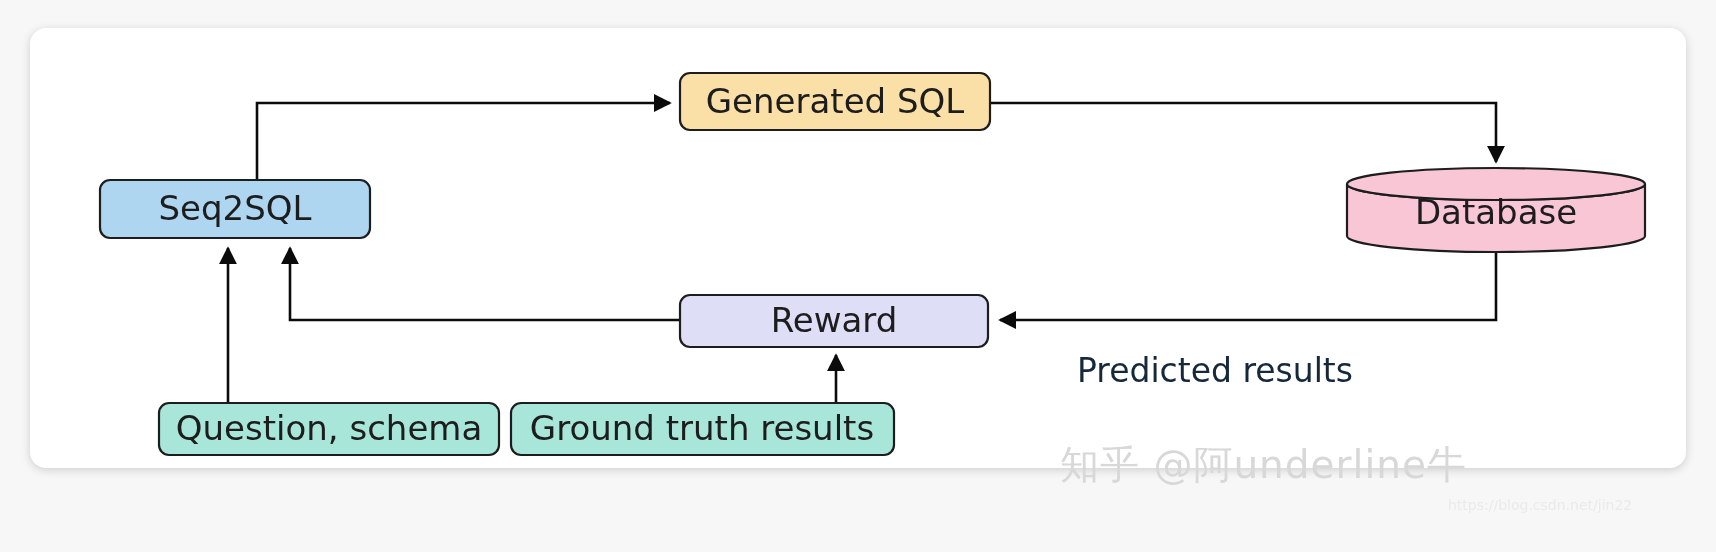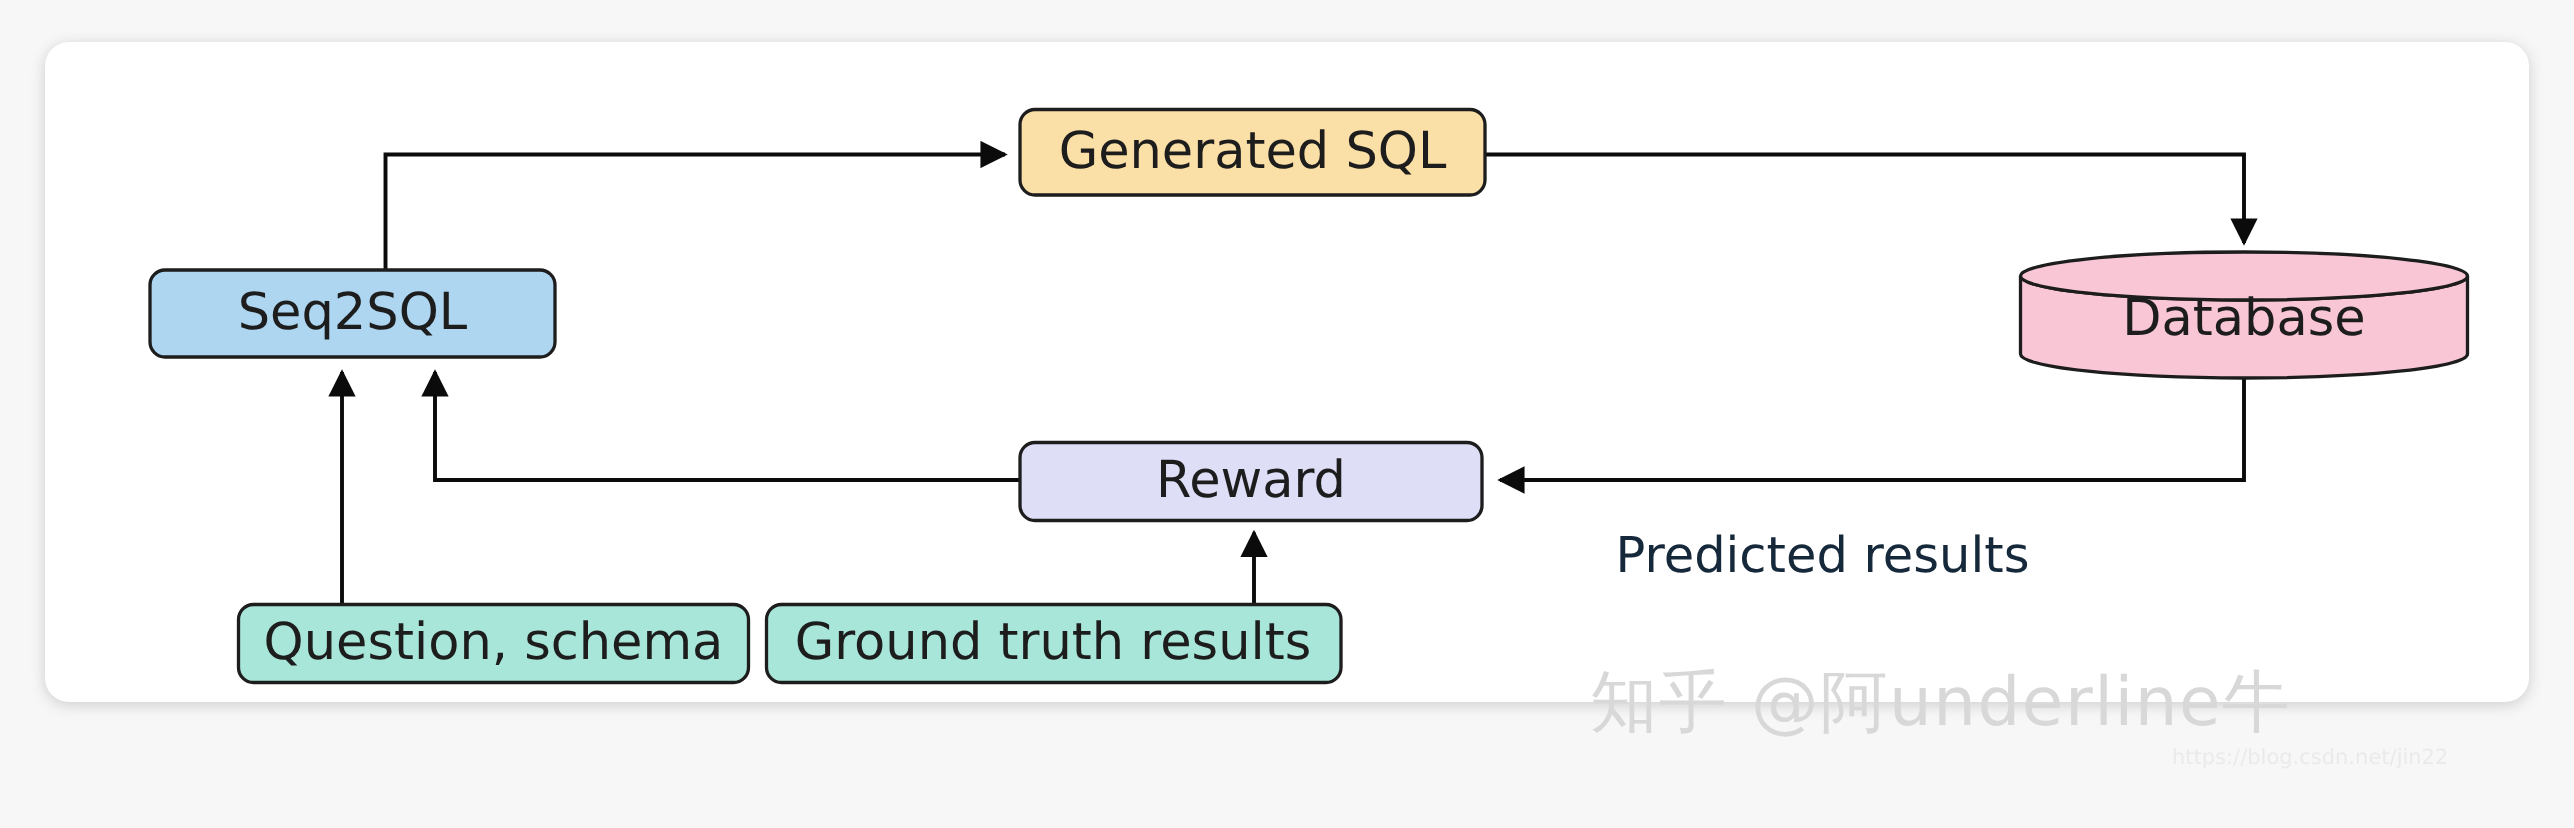--- a/index.html
+++ b/index.html
@@ -40,21 +40,21 @@
     dominant-baseline:middle;
   }
   .shape{stroke:#1d1d1d;stroke-width:2.2;}
   .edge{stroke:#0b0b0b;stroke-width:2.6;fill:none;}
 
   
   .watermark{
     position:absolute;
     left:1060px;top:438px;
     font-family:"DejaVu Sans","Liberation Sans",sans-serif;
-    font-size:45px;
+    font-size:39px;
     color:#d8d8d8;
     white-space:nowrap;
     letter-spacing:1px;
     user-select:none;
   }
   .urlmark{
     position:absolute;
     left:1448px;top:497px;
     font-family:"DejaVu Sans","Liberation Sans",sans-serif;
     font-size:14px;

